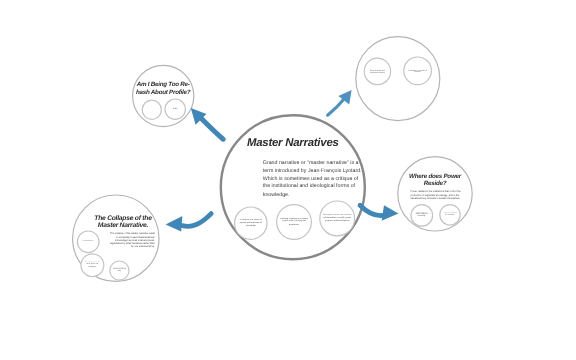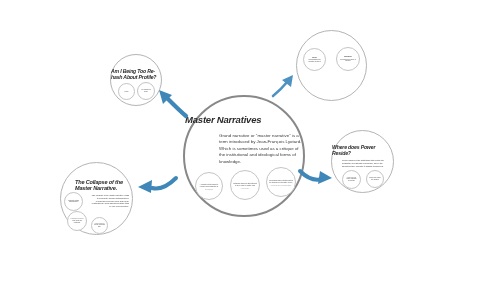--- a/index.html
+++ b/index.html
@@ -34,21 +34,21 @@
     border: 1px solid #b4b4b4;
   }
   .node.subsub {
     border: 1px solid #c4c4c4;
   }
 
   
   .title {
     position: absolute;
     left: 0; right: 0;
-    text-align: left;
+    text-align: center;
     font-style: italic;
     font-weight: bold;
     color: #2b2b2b;
     line-height: 1.15;
     letter-spacing: -0.2px;
   }
   .title.main-title {
     font-size: 9.5px;
     top: 18px;
   }

